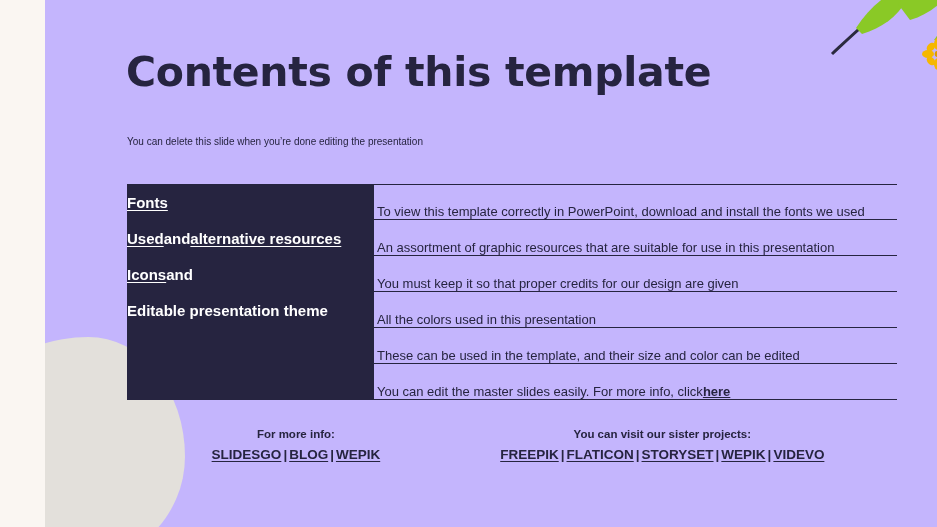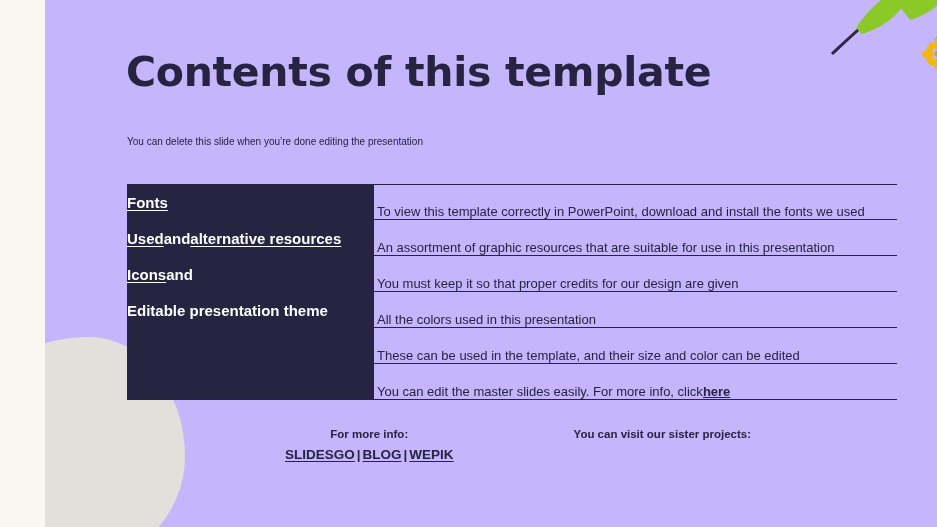--- a/index.html
+++ b/index.html
@@ -241,17 +241,20 @@
 
     <div class="footer">
       <div class="foot-col">
         <div class="foot-head">For more info:</div>
         <div class="foot-links">
           <a href="#">SLIDESGO</a><span class="sep">|</span><a href="#">BLOG</a><span class="sep">|</span><a href="#">WEPIK</a>
         </div>
       </div>
       <div class="foot-col">
         <div class="foot-head">You can visit our sister projects:</div>
+        <div class="foot-links">
+          <a href="#">FREEPIK</a><span class="sep">|</span><a href="#">FLATICON</a><span class="sep">|</span><a href="#">STORYSET</a><span class="sep">|</span><a href="#">WEPIK</a><span class="sep">|</span><a href="#">VIDEVO</a>
+        </div>
       </div>
     </div>
 
   </div>
 </div>
 
 </body></html>

